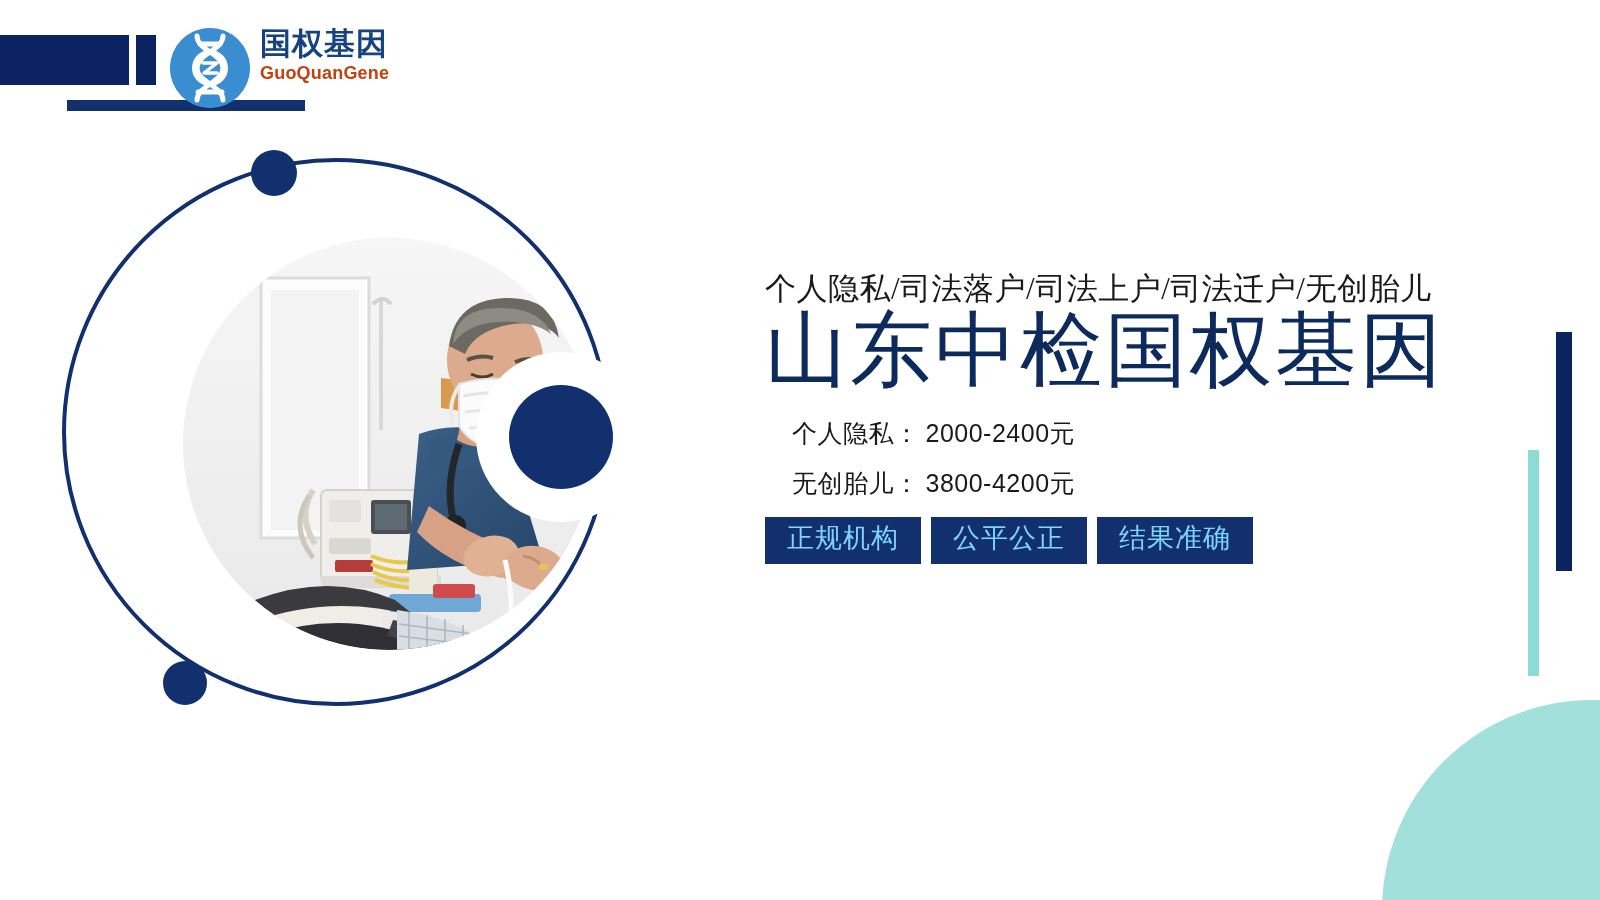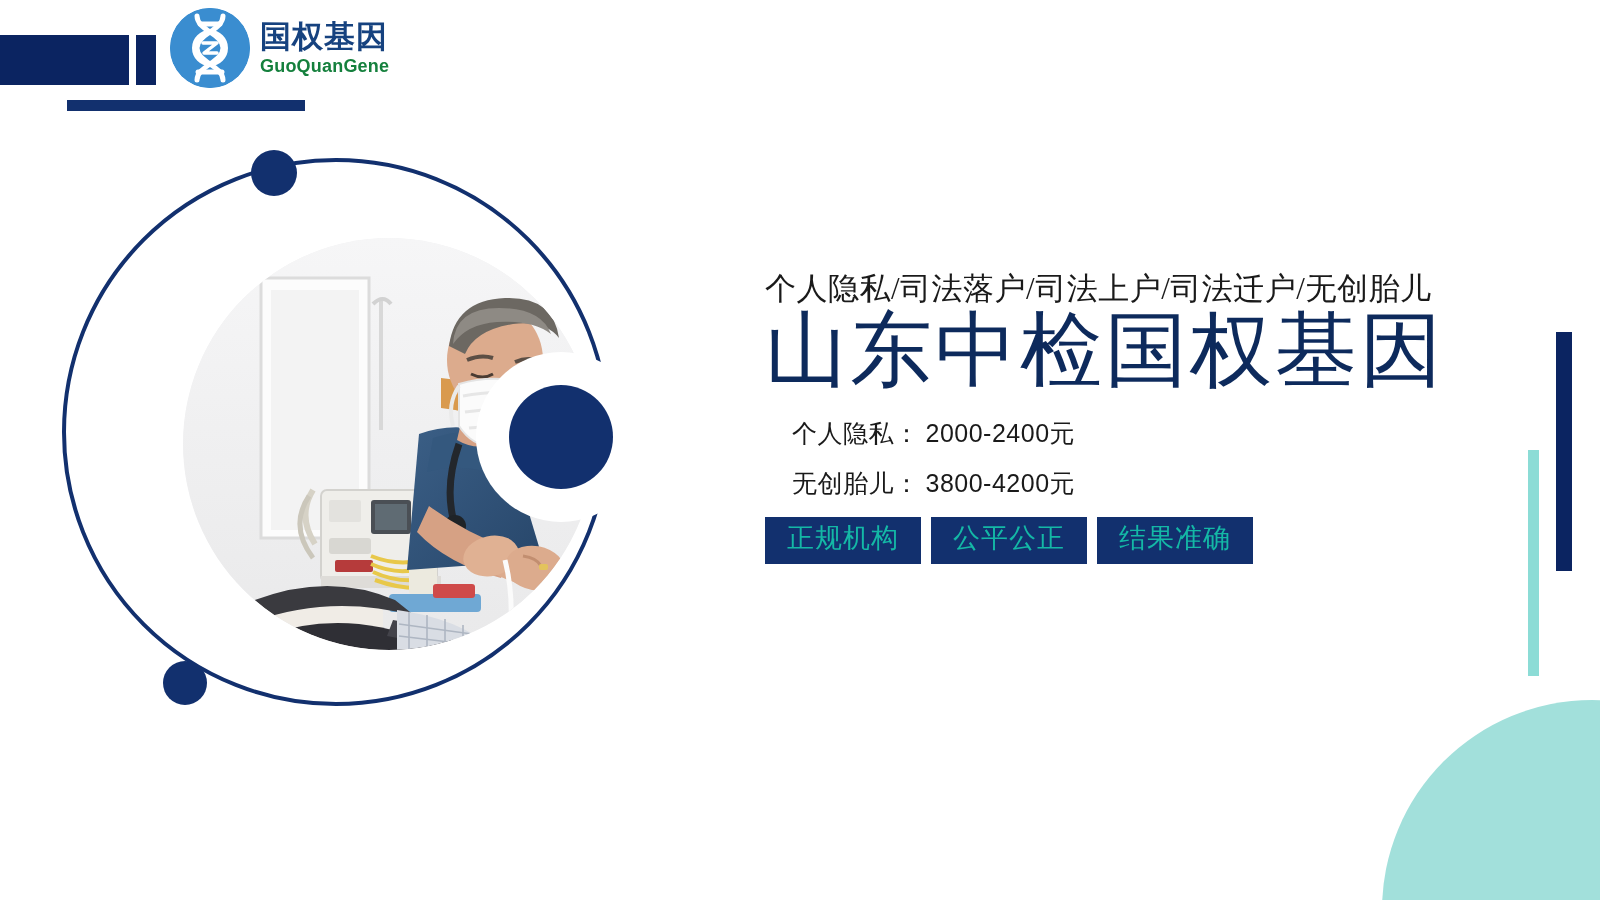--- a/index.html
+++ b/index.html
@@ -34,23 +34,23 @@
   .hdr-bar-under {
     position: absolute;
     left: 67px; top: 100px;
     width: 238px; height: 11px;
     background: #12306e;
   }
 
   
   .logo-wrap {
     position: absolute;
-    left: 170px; top: 8px;
+    left: 170px; top: 28px;
     display: flex;
-    align-items: center;
+    align-items: flex-start;
     gap: 10px;
   }
   .logo-mark {
     width: 80px; height: 80px;
     border-radius: 50%;
     background: #3a8dd0;
     position: relative;
     flex: 0 0 auto;
     overflow: hidden;
   }
@@ -64,21 +64,21 @@
   .logo-cn {
     font-size: 31px;
     font-weight: bold;
     color: #16427f;
     letter-spacing: 1px;
     white-space: nowrap;
   }
   .logo-en {
     font-size: 18px;
     font-weight: bold;
-    color: #15803d;
+    color: #c2410c;
     margin-top: 5px;
     letter-spacing: 0.2px;
     white-space: nowrap;
   }
 
   
   .ring-outline {
     position: absolute;
     left: 62px; top: 158px;
     width: 548px; height: 548px;
@@ -167,21 +167,21 @@
   .price-row .p-name { }
   .price-row .p-val { margin-left: 6px; }
 
   .badges {
     margin-top: 13px;
     display: flex;
     gap: 10px;
   }
   .badge {
     background: #12306e;
-    color: #14b8a6;
+    color: #7dd3fc;
     font-size: 27px;
     letter-spacing: 1px;
     padding: 5px 22px 8px 22px;
     white-space: nowrap;
     line-height: 1.25;
   }
 
   
   .bar-navy {
     position: absolute;

